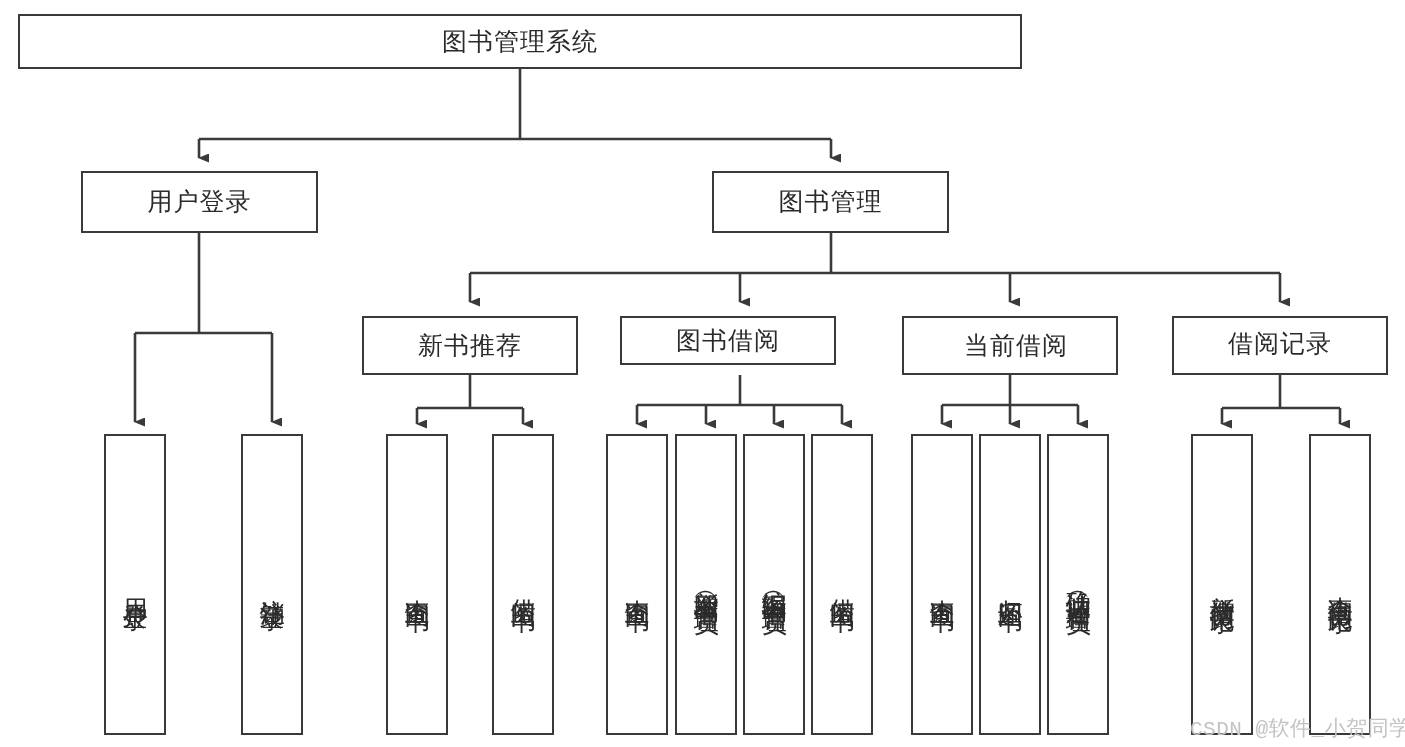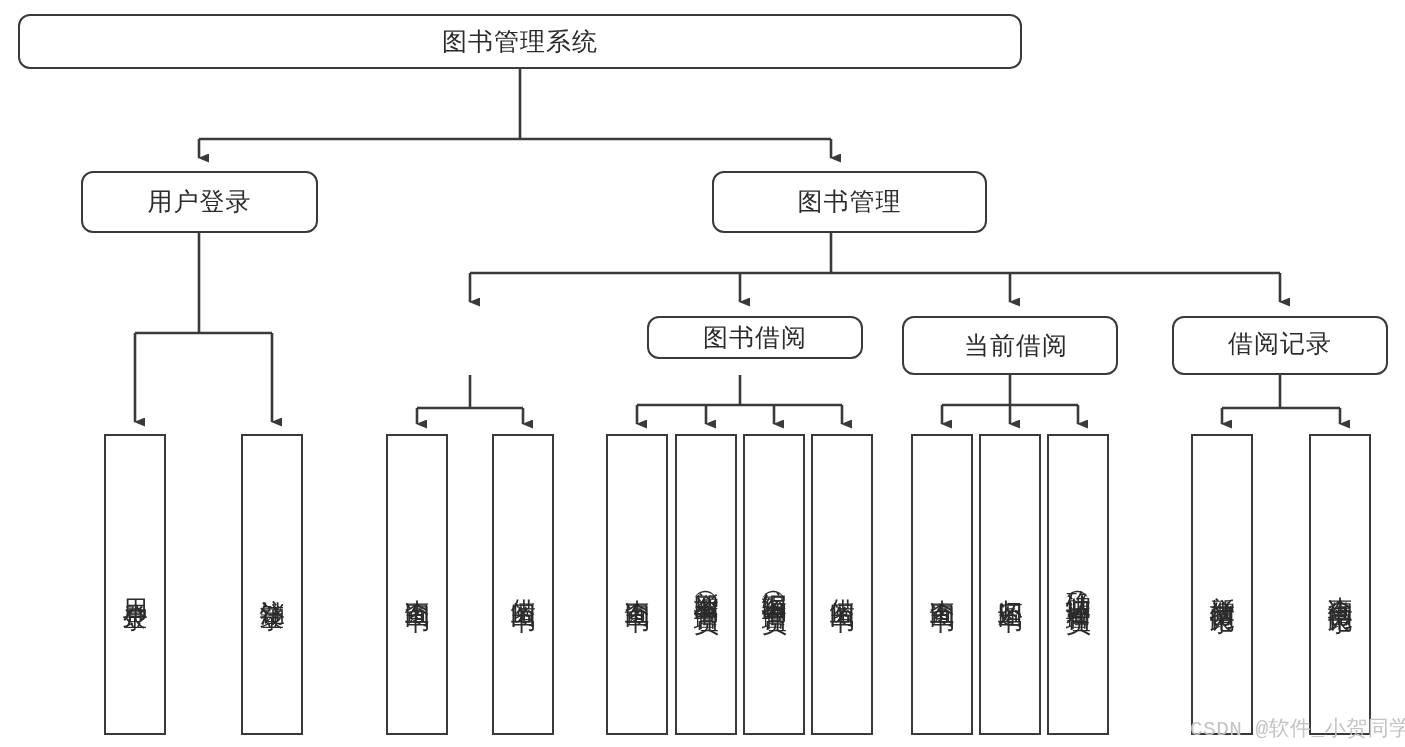--- a/index.html
+++ b/index.html
@@ -32,21 +32,20 @@
     background: #ffffff;
     display: flex;
     align-items: center;
     justify-content: center;
     color: #2b2b2b;
   }
   .node.horiz {
     font-size: 25px;
     line-height: 1.2;
     letter-spacing: 1px;
-    border-radius: 12px;
   }
   .node.root {
     font-size: 25px;
   }
   .node.vert {
     writing-mode: vertical-rl;
     text-orientation: upright;
     font-size: 25px;
     line-height: 1.25;
     letter-spacing: 3px;
@@ -122,25 +121,28 @@
     </g>
   </svg>
 
   <div class="node root horiz" style="left:18px; top:14px; width:1004px; height:55px;">
     <span>图书管理系统</span>
   </div>
 
   <div class="node horiz" style="left:81px; top:171px; width:237px; height:62px;">
     <span>用户登录</span>
   </div>
-  <div class="node horiz" style="left:712px; top:171px; width:275px; height:62px;">
+  <div class="node horiz" style="left:712px; top:171px; width:237px; height:62px;">
     <span>图书管理</span>
   </div>
 
-  <div class="node horiz" style="left:647px; top:316px; width:216px; height:43px;">
+  <div class="node horiz" style="left:362px; top:316px; width:216px; height:59px;">
+    <span>新书推荐</span>
+  </div>
+  <div class="node horiz" style="left:620px; top:316px; width:216px; height:49px;">
     <span>图书借阅</span>
   </div>
   <div class="node horiz" style="left:902px; top:316px; width:216px; height:59px;padding-left:12px;">
     <span>当前借阅</span>
   </div>
   <div class="node horiz" style="left:1172px; top:316px; width:216px; height:59px;font-family:Liberation Mono, monospace;">
     <span>借阅记录</span>
   </div>
 
   <div class="node vert" style="left:104px; top:434px; width:62px; height:301px;">

